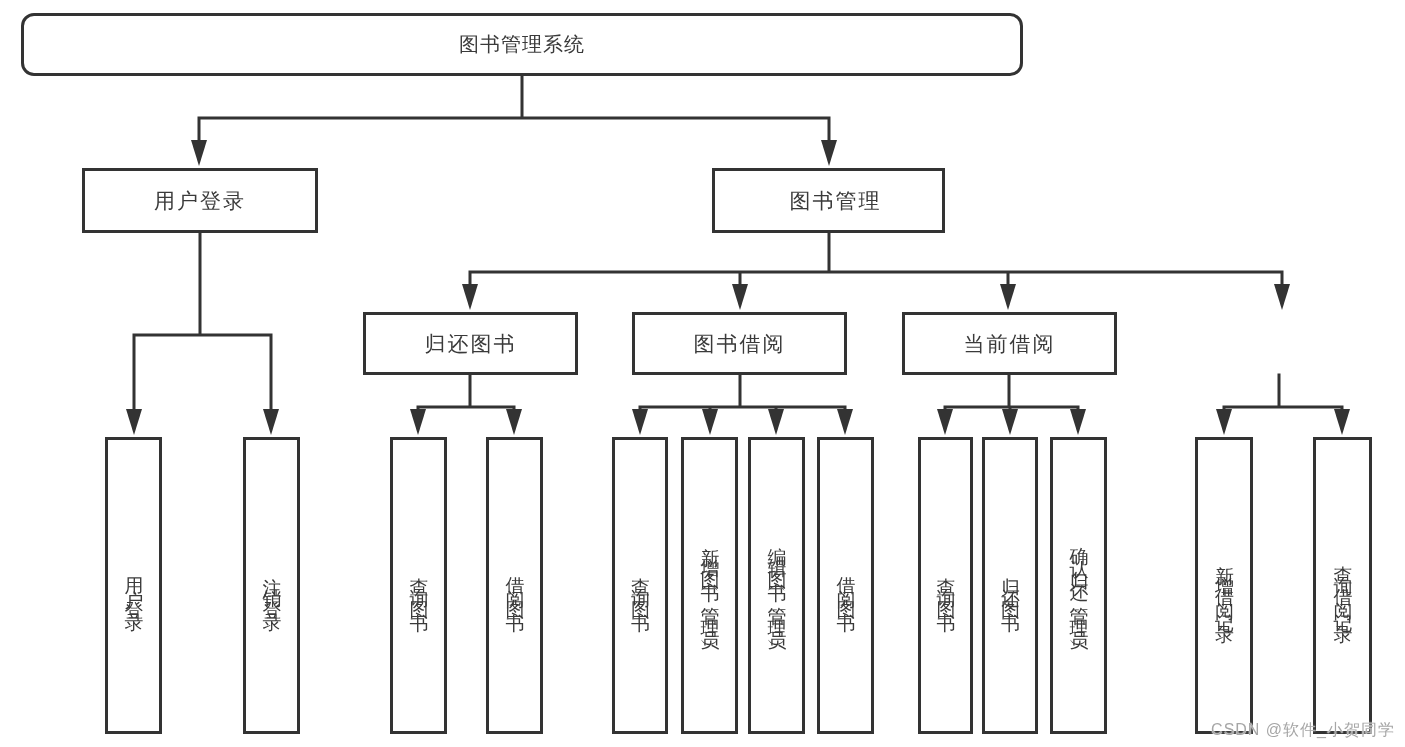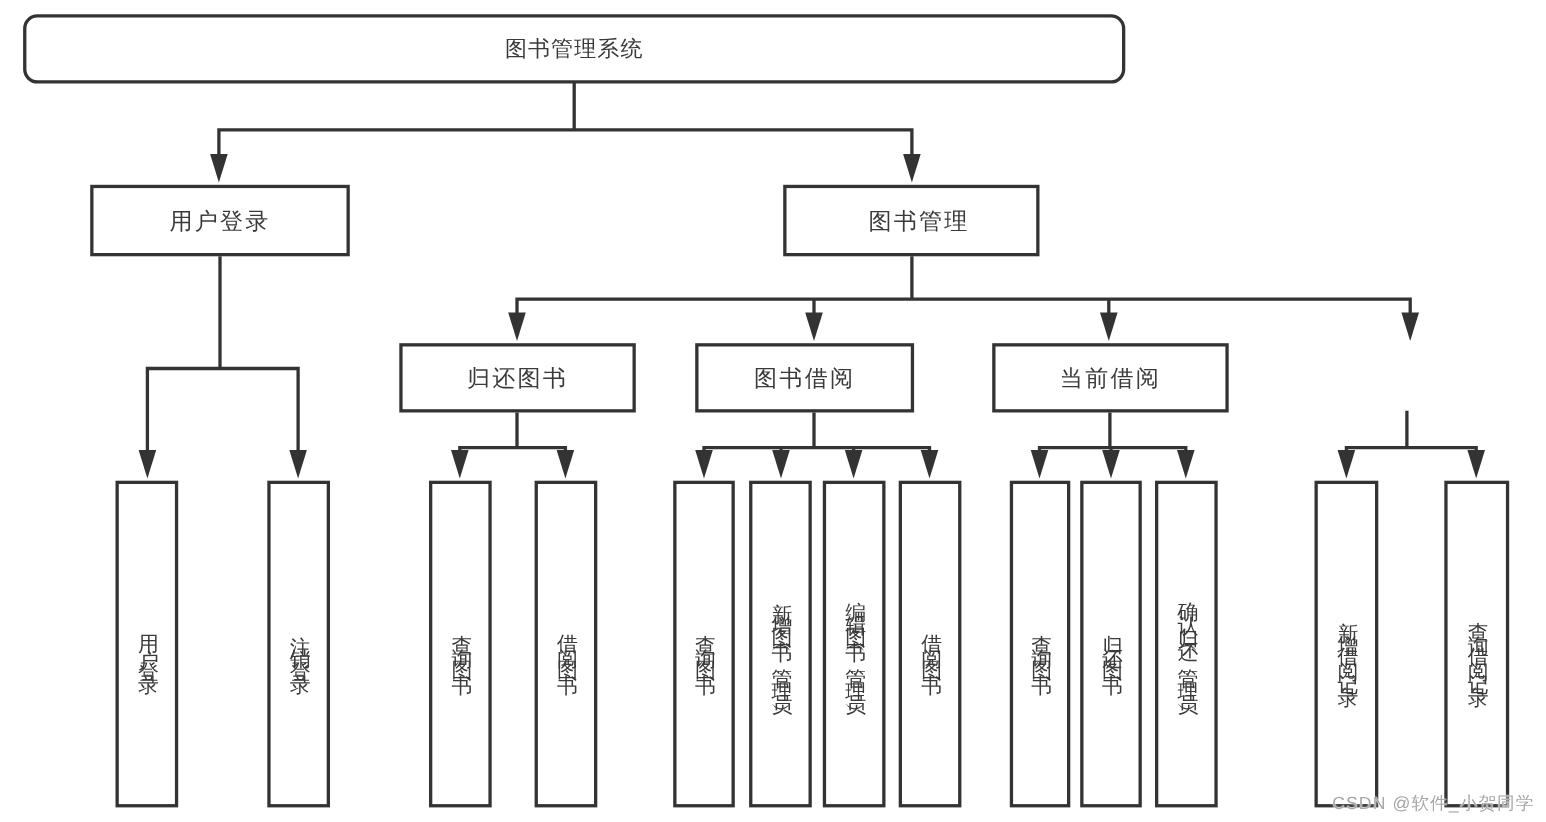--- a/index.html
+++ b/index.html
@@ -106,21 +106,21 @@
   <div class="box box-h" style="left:82px;top:168px;width:236px;height:65px;">
     <span>用户登录</span>
   </div>
   <div class="box box-h" style="left:712px;top:168px;width:233px;height:65px;padding-left:14px;">
     <span>图书管理</span>
   </div>
 
   <div class="box box-h" style="left:363px;top:312px;width:215px;height:63px;">
     <span>归还图书</span>
   </div>
-  <div class="box box-h" style="left:632px;top:312px;width:199px;height:63px;align-items:center;">
+  <div class="box box-h" style="left:632px;top:312px;width:215px;height:63px;align-items:center;">
     <span>图书借阅</span>
   </div>
   <div class="box box-h" style="left:902px;top:312px;width:215px;height:63px;">
     <span>当前借阅</span>
   </div>
 
   <div class="box box-v" style="left:105px;top:437px;width:57px;height:297px;">
     <span>用户登录</span>
   </div>
   <div class="box box-v" style="left:243px;top:437px;width:57px;height:297px;">

